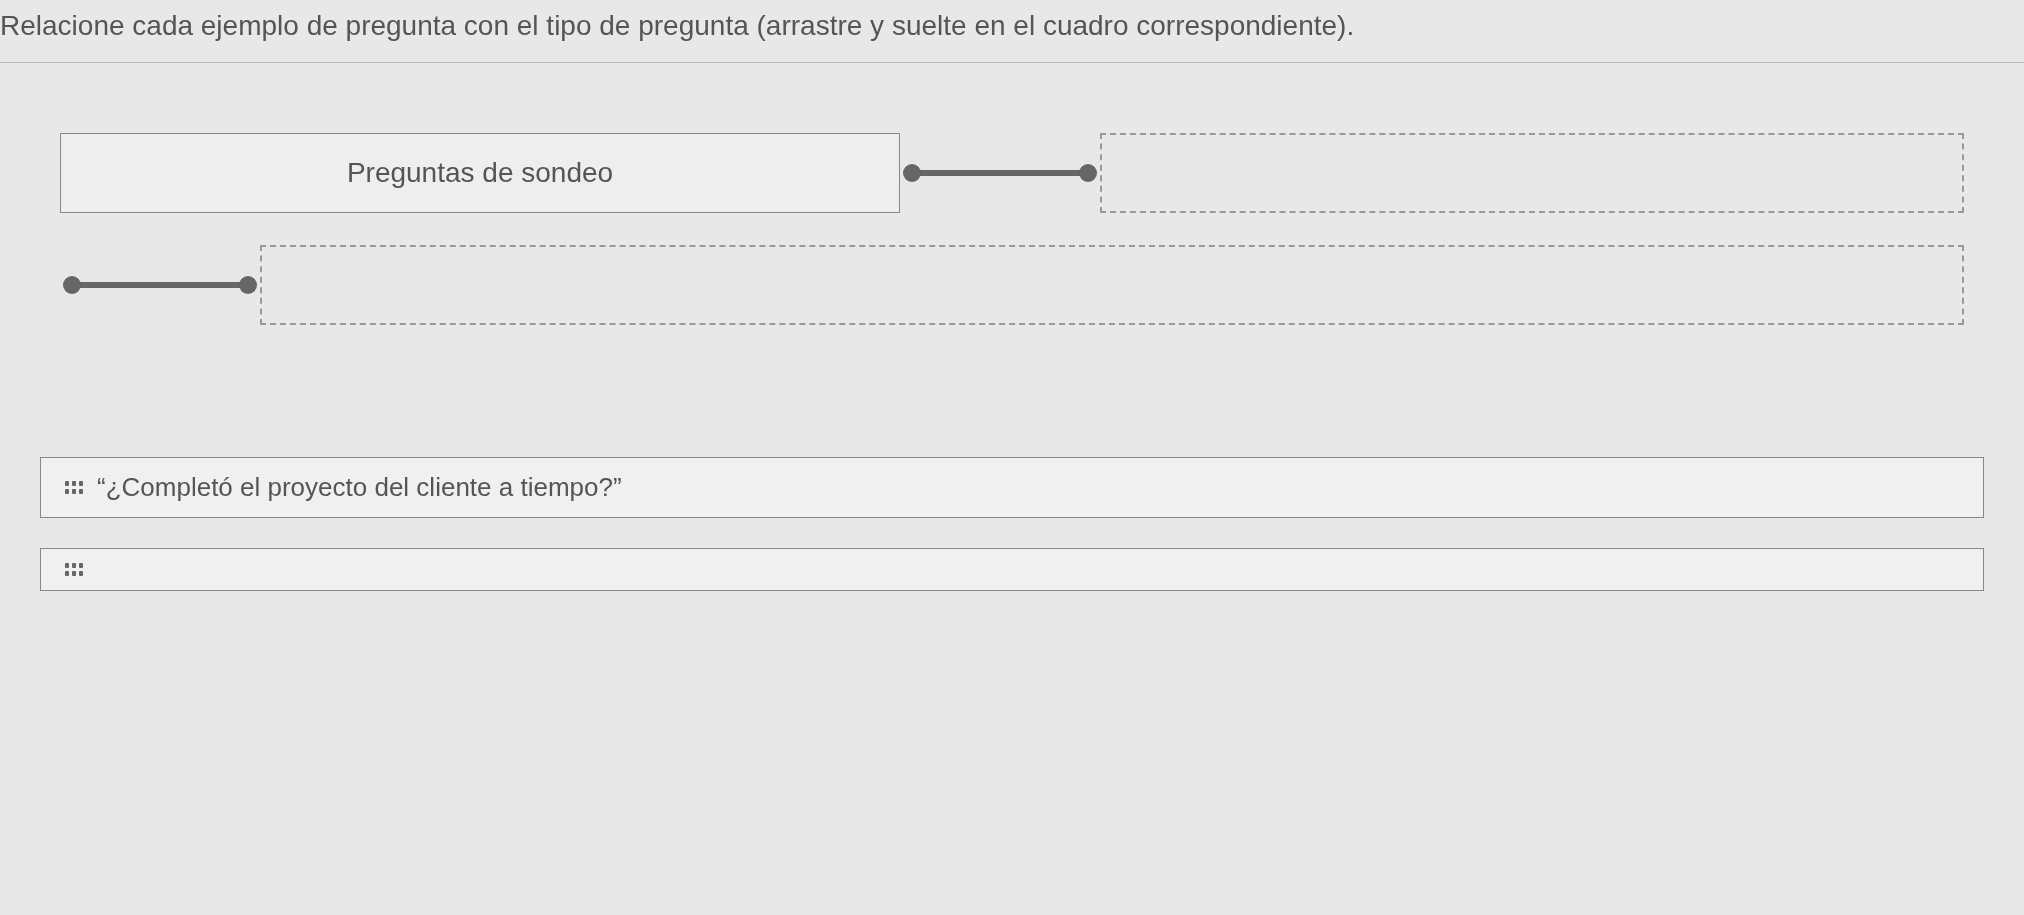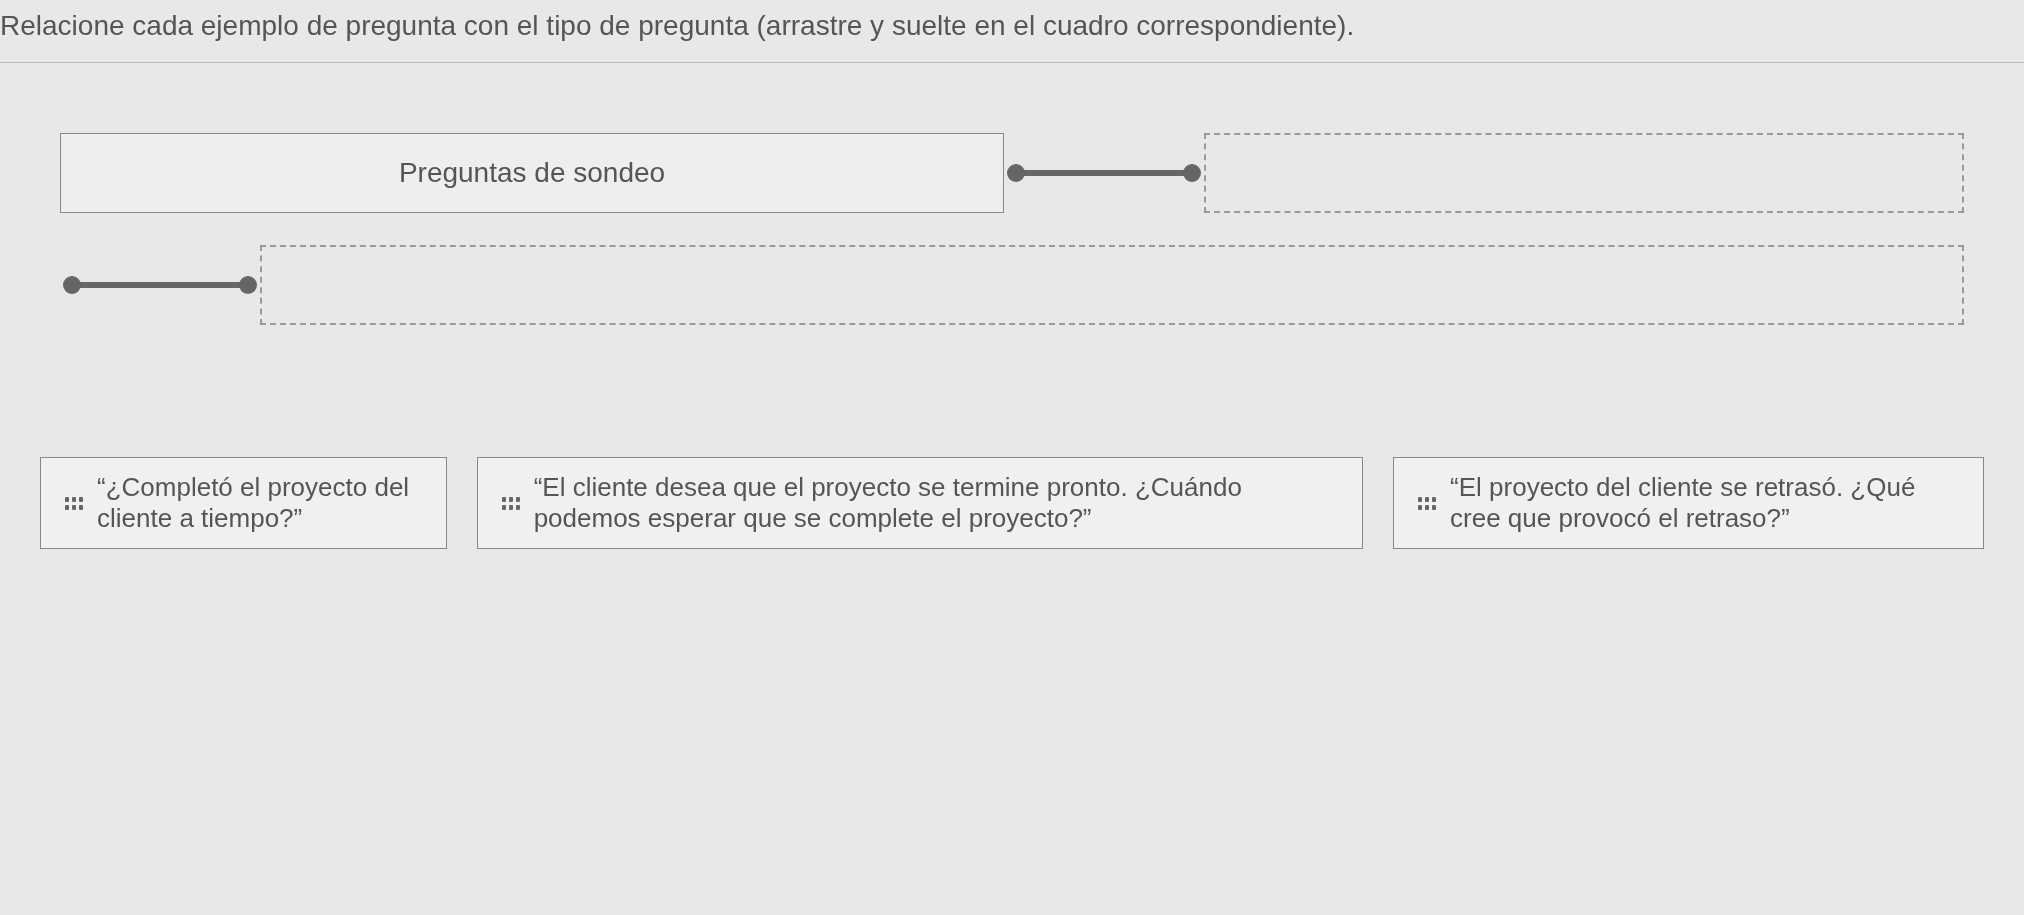--- a/index.html
+++ b/index.html
@@ -25,21 +25,21 @@
   .match-area {
     padding: 40px 60px 40px 60px;
   }
   .match-row {
     display: flex;
     align-items: center;
     margin-bottom: 32px;
     height: 80px;
   }
   .label-box {
-    width: 944px;
+    width: 840px;
     height: 80px;
     border: 1px solid #888;
     background: #eee;
     display: flex;
     align-items: center;
     justify-content: center;
     font-size: 28px;
     color: #555;
   }
   .connector {
@@ -56,22 +56,21 @@
   }
   .drop-zone {
     flex: 1;
     height: 80px;
     border: 2px dashed #999;
     background: transparent;
   }
   .drag-items {
     margin-top: 60px;
     display: flex;
-    flex-direction: row;
-    align-items: center;
+    flex-direction: column;
     gap: 30px;
     padding: 0 40px;
   }
   .drag-item {
     border: 1px solid #888;
     background: #f0f0f0;
     padding: 14px 24px;
     display: flex;
     align-items: center;
     gap: 14px;
@@ -153,32 +152,16 @@
           <span class="grip-dot"></span>
           <span class="grip-dot"></span>
           <span class="grip-dot"></span>
         </span>
       <span class="grip-row">
           <span class="grip-dot"></span>
           <span class="grip-dot"></span>
           <span class="grip-dot"></span>
         </span>
     </span>
-    <span>“El cliente desea que el proyecto se termine pronto. ¿Cuándo podemos esperar que se complete el proyecto?”</span>
   </div>
 
-  <div class="drag-item">
-    <span class="grip">
-      <span class="grip-row">
-          <span class="grip-dot"></span>
-          <span class="grip-dot"></span>
-          <span class="grip-dot"></span>
-        </span>
-      <span class="grip-row">
-          <span class="grip-dot"></span>
-          <span class="grip-dot"></span>
-          <span class="grip-dot"></span>
-        </span>
-    </span>
-    <span>“El proyecto del cliente se retrasó. ¿Qué cree que provocó el retraso?”</span>
-  </div>
 
 </div>
 
 </body></html>

